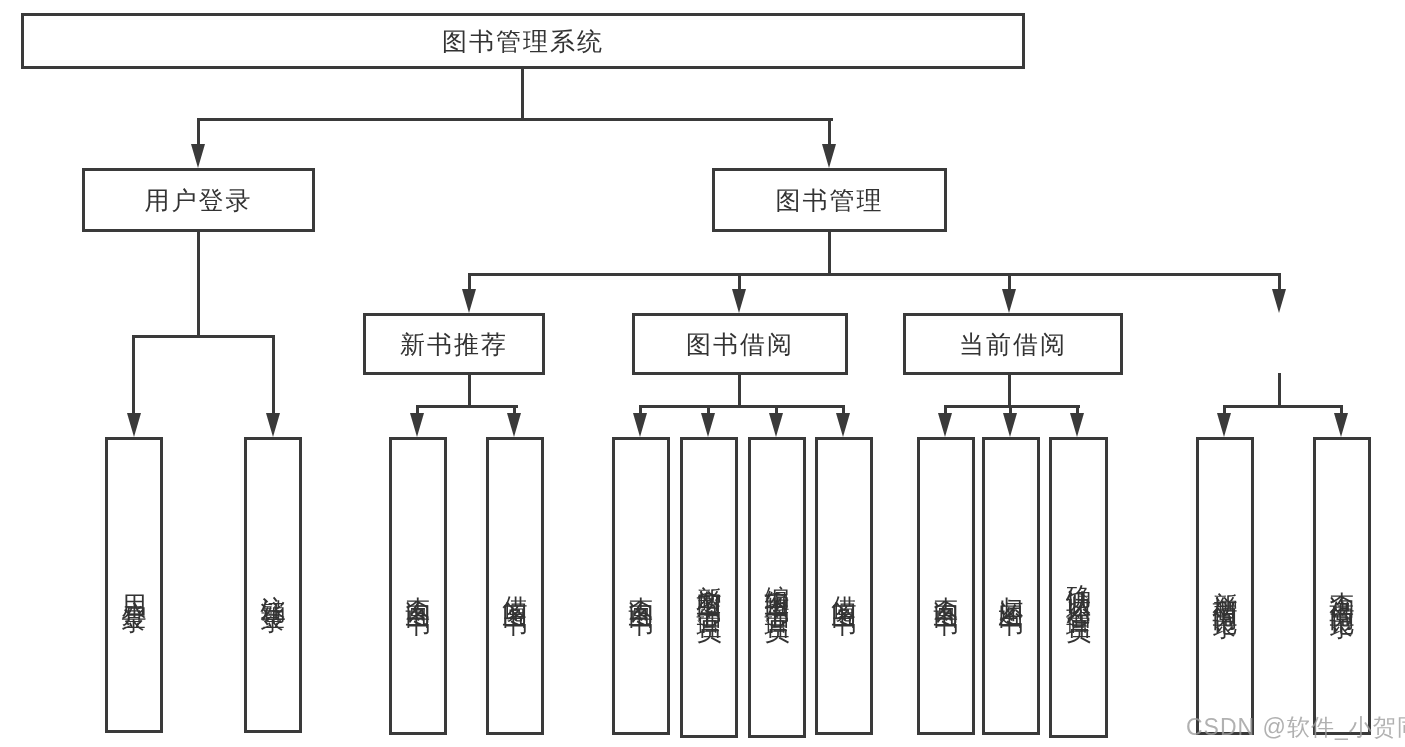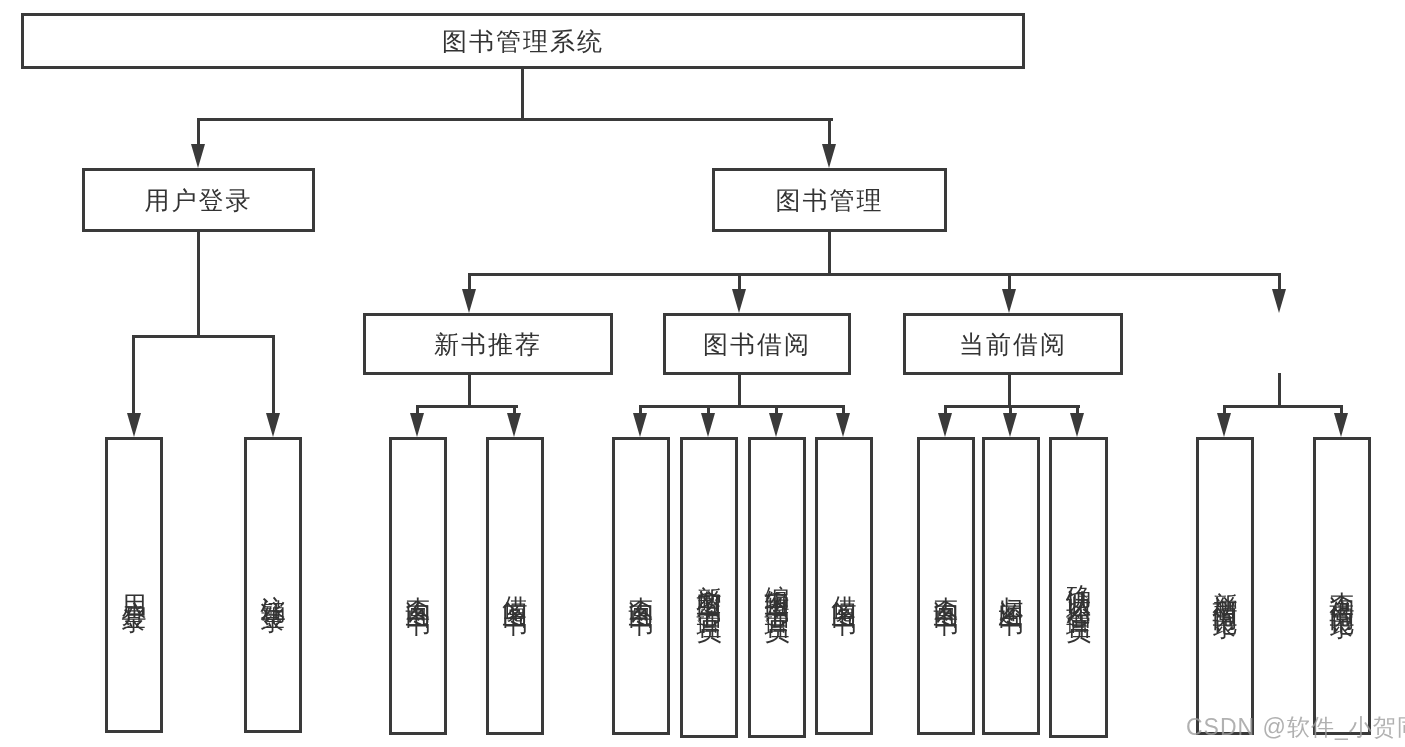--- a/index.html
+++ b/index.html
@@ -64,22 +64,22 @@
   <div class="hline" style="left:468px;top:273px;width:813px"></div>
   <div class="vline" style="left:468px;top:273px;height:22px"></div>
   <div class="vline" style="left:738px;top:273px;height:22px"></div>
   <div class="vline" style="left:1008px;top:273px;height:22px"></div>
   <div class="vline" style="left:1278px;top:273px;height:22px"></div>
   <div class="ahead" style="left:462px;top:289px"></div>
   <div class="ahead" style="left:732px;top:289px"></div>
   <div class="ahead" style="left:1002px;top:289px"></div>
   <div class="ahead" style="left:1272px;top:289px"></div>
 
-  <div class="box h" style="left:363px;top:313px;width:250px;height:62px">新书推荐</div>
-  <div class="box h" style="left:663px;top:313px;width:188px;height:62px">图书借阅</div>
+  <div class="box h" style="left:363px;top:313px;width:182px;height:62px">新书推荐</div>
+  <div class="box h" style="left:632px;top:313px;width:216px;height:62px">图书借阅</div>
   <div class="box h" style="left:903px;top:313px;width:220px;height:62px">当前借阅</div>
 
   <div class="vline" style="left:468px;top:373px;height:35px"></div>
   <div class="vline" style="left:738px;top:373px;height:35px"></div>
   <div class="vline" style="left:1008px;top:373px;height:35px"></div>
   <div class="vline" style="left:1278px;top:373px;height:35px"></div>
 
   <div class="hline" style="left:416px;top:405px;width:102px"></div>
   <div class="hline" style="left:639px;top:405px;width:206px"></div>
   <div class="hline" style="left:944px;top:405px;width:136px"></div>

